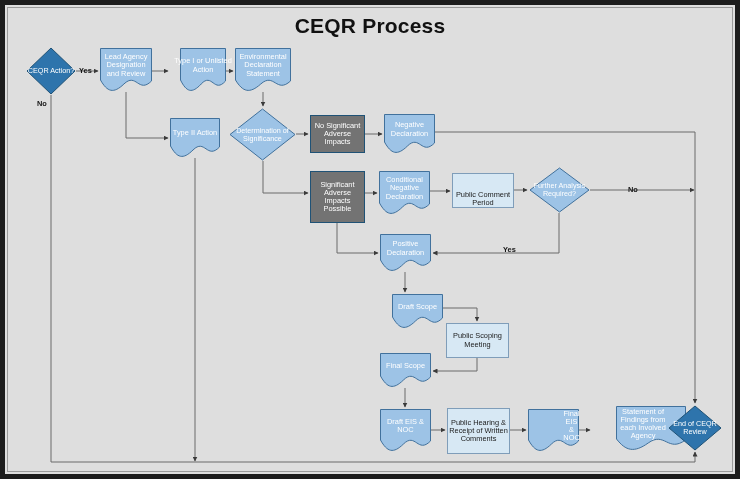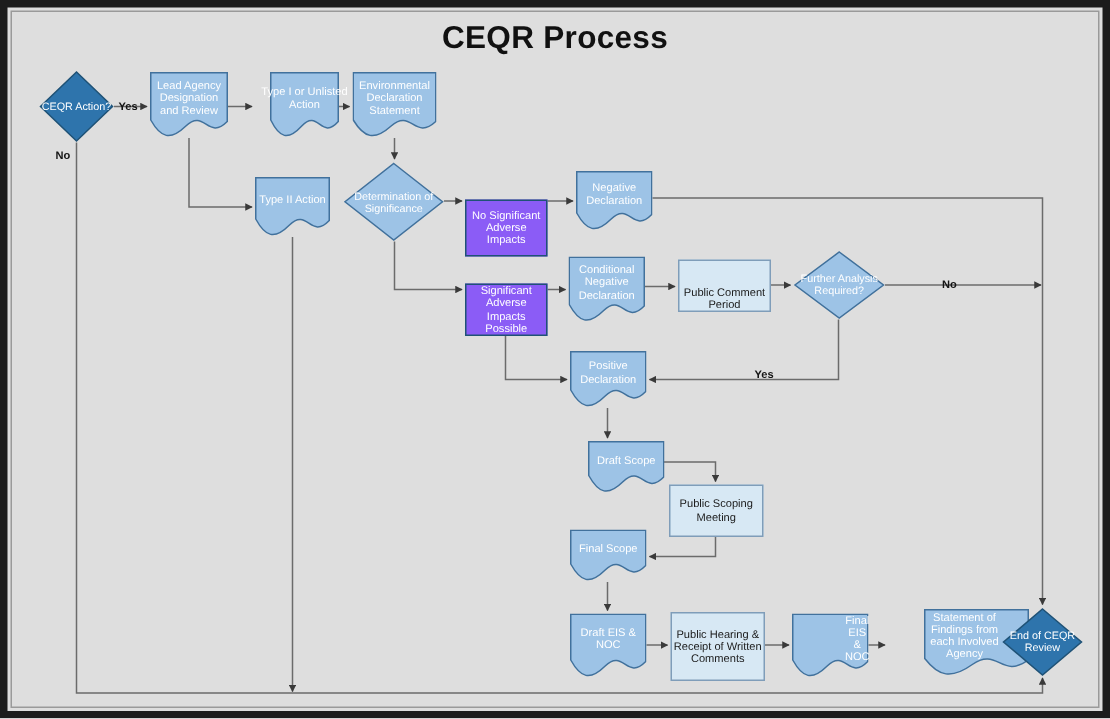--- a/index.html
+++ b/index.html
@@ -70,24 +70,23 @@
     z-index: 0;
   }
   .doc .lbl { position: relative; z-index: 1; padding: 0 2px; }
 
   
   .rect {
     border: 1px solid #4a6d8c;
     font-size: 7.4px;
   }
   .rect.dark {
-    background: #8b5cf6;
+    background: #737373;
     color: #ffffff;
     border-color: #1f5276;
-    margin-top: 18px;
   }
   .rect.pale {
     background: #d7e8f4;
     color: #1a1a1a;
     border-color: #7f9db9;
   }
   
   .diam { }
   .diam .diambg {
     position: absolute;
@@ -218,21 +217,21 @@
       </div>
       <div class="node rect dark" style="left: 310px; top: 115px; width: 55px; height: 38px;">
         <span class="lbl">No Significant Adverse Impacts</span>
       </div>
       <div class="node doc" style="left: 384px; top: 114px; width: 51px; height: 40px;">
         <span class="docbg"><svg width="51" height="40" viewBox="0 0 51 40">
             <path d="M 0.5 0.5 L 50.5 0.5 L 50.5 29 C 37.74 42, 35.699999999999996 20, 23.46 32 C 13.26 42, 7.140000000000001 40, 0.5 28 Z" fill="#9dc3e6" stroke="#41719c" stroke-width="1"></path>
           </svg></span>
         <span class="lbl">Negative Declaration</span>
       </div>
-      <div class="node rect dark" style="left: 310px; top: 171px; width: 55px; height: 35px;">
+      <div class="node rect dark" style="left: 310px; top: 171px; width: 55px; height: 52px;">
         <span class="lbl">Significant Adverse Impacts Possible</span>
       </div>
       <div class="node doc" style="left: 379px; top: 171px; width: 51px; height: 44px;">
         <span class="docbg"><svg width="51" height="44" viewBox="0 0 51 44">
             <path d="M 0.5 0.5 L 50.5 0.5 L 50.5 33 C 37.74 46, 35.699999999999996 24, 23.46 36 C 13.26 46, 7.140000000000001 44, 0.5 32 Z" fill="#9dc3e6" stroke="#41719c" stroke-width="1"></path>
           </svg></span>
         <span class="lbl">Conditional Negative Declaration</span>
       </div>
       <div class="node rect pale" style="left: 452px; top: 173px; width: 62px; height: 35px; align-items: flex-end;">
         <span class="lbl">Public Comment Period</span>

